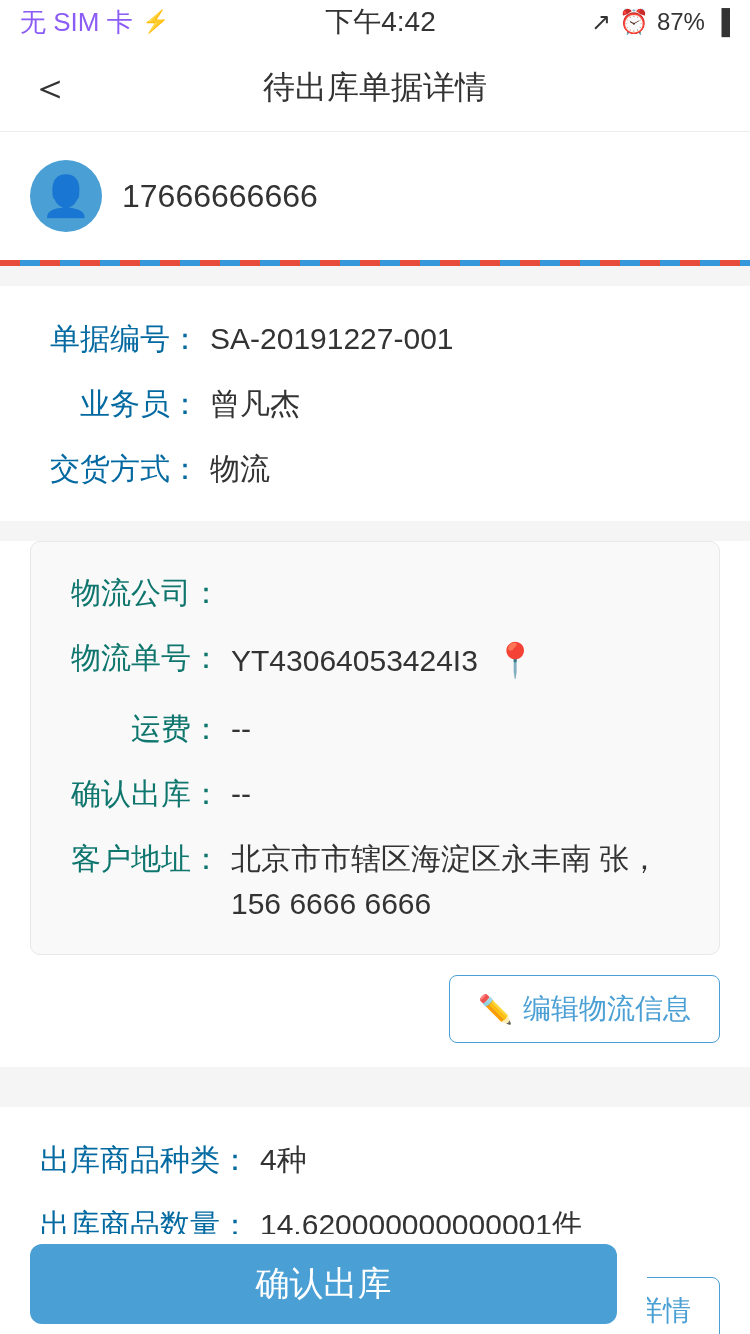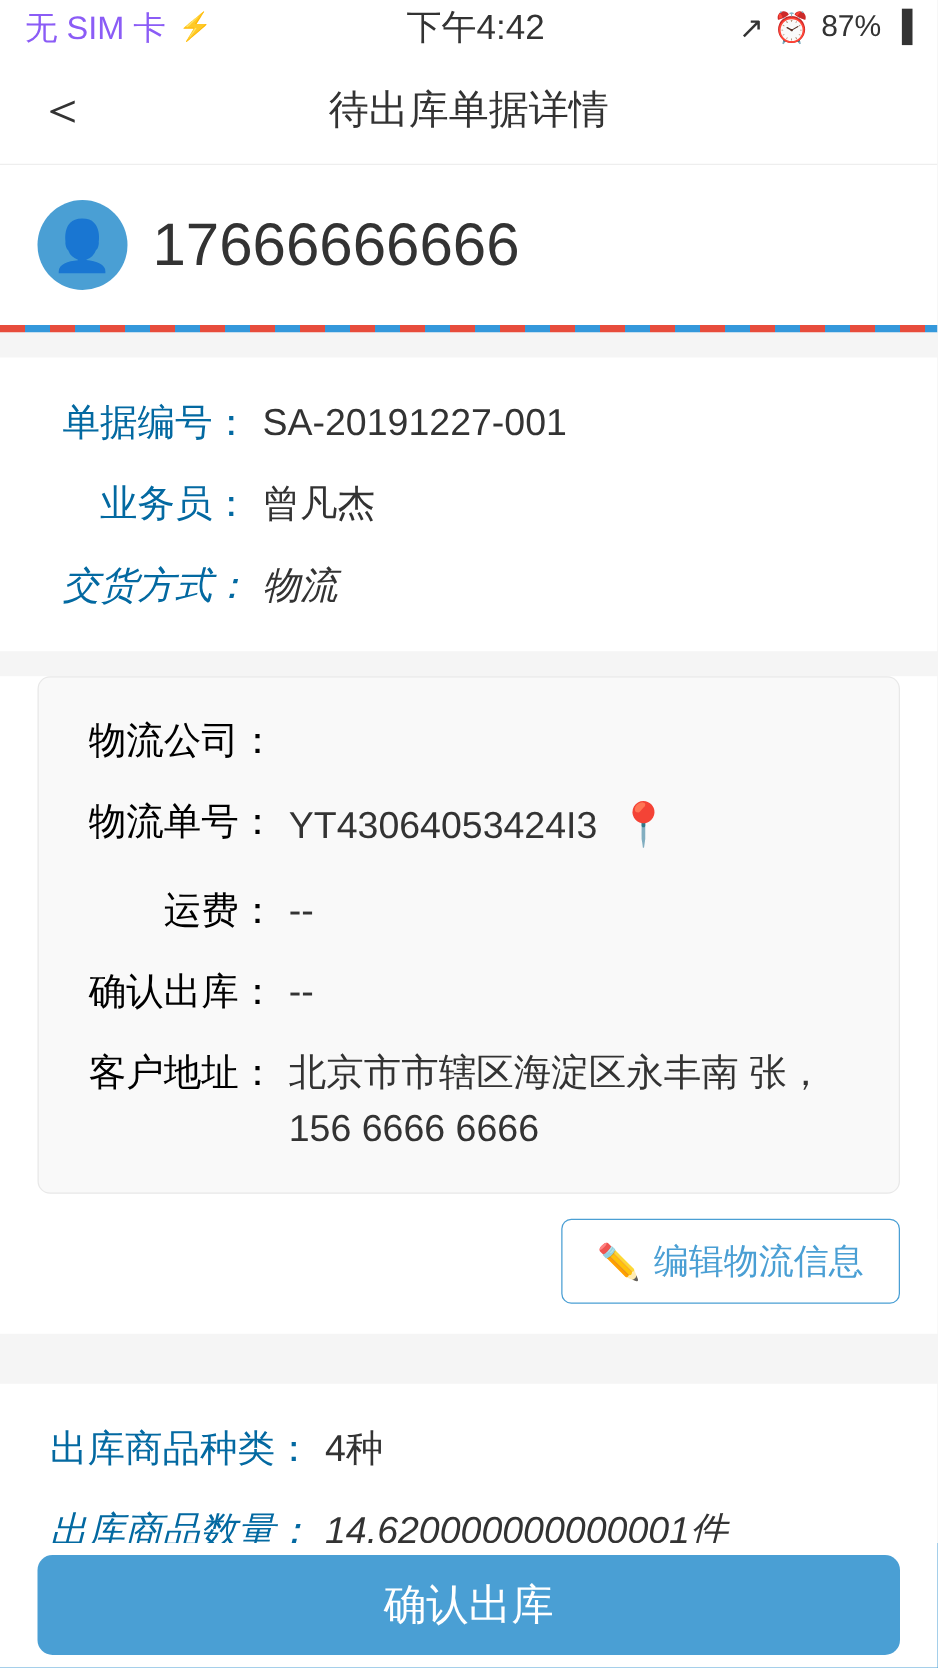--- a/index.html
+++ b/index.html
@@ -99,21 +99,21 @@
       display: flex;
       align-items: center;
       justify-content: center;
       flex-shrink: 0;
     }
     .avatar-icon {
       color: white;
       font-size: 40px;
     }
     .customer-phone {
-      font-size: 48px;
+      font-size: 32px;
       color: #333;
       font-weight: 400;
     }
 
     
     .section-spacer {
       height: 20px;
       background: #f5f5f5;
     }
 
@@ -124,21 +124,20 @@
     }
     .info-row {
       display: flex;
       align-items: flex-start;
       margin-bottom: 20px;
       font-size: 30px;
       line-height: 1.5;
     }
     .info-row:last-child {
       margin-bottom: 0;
-      font-style: italic;
     }
     .info-label {
       color: #0369a1;
       min-width: 160px;
       text-align: right;
       flex-shrink: 0;
     }
     .info-value {
       color: #333;
       flex: 1;
@@ -157,21 +156,21 @@
       display: flex;
       align-items: flex-start;
       margin-bottom: 20px;
       font-size: 30px;
       line-height: 1.5;
     }
     .logistics-row:last-child {
       margin-bottom: 0;
     }
     .logistics-label {
-      color: #000000;
+      color: #0f766e;
       min-width: 160px;
       text-align: right;
       flex-shrink: 0;
     }
     .logistics-value {
       color: #333;
       flex: 1;
       padding-left: 10px;
       display: flex;
       align-items: center;
@@ -230,21 +229,21 @@
       gap: 10px;
       background: #fff;
       cursor: pointer;
     }
 
     
     .bottom-bar {
       position: fixed;
       bottom: 0;
       left: 0;
-      width: 750px;
+      width: 647px;
       height: 100px;
       background: #fff;
       display: flex;
       align-items: center;
       justify-content: center;
       padding: 10px 30px;
     }
     .confirm-btn {
       width: 100%;
       height: 80px;

